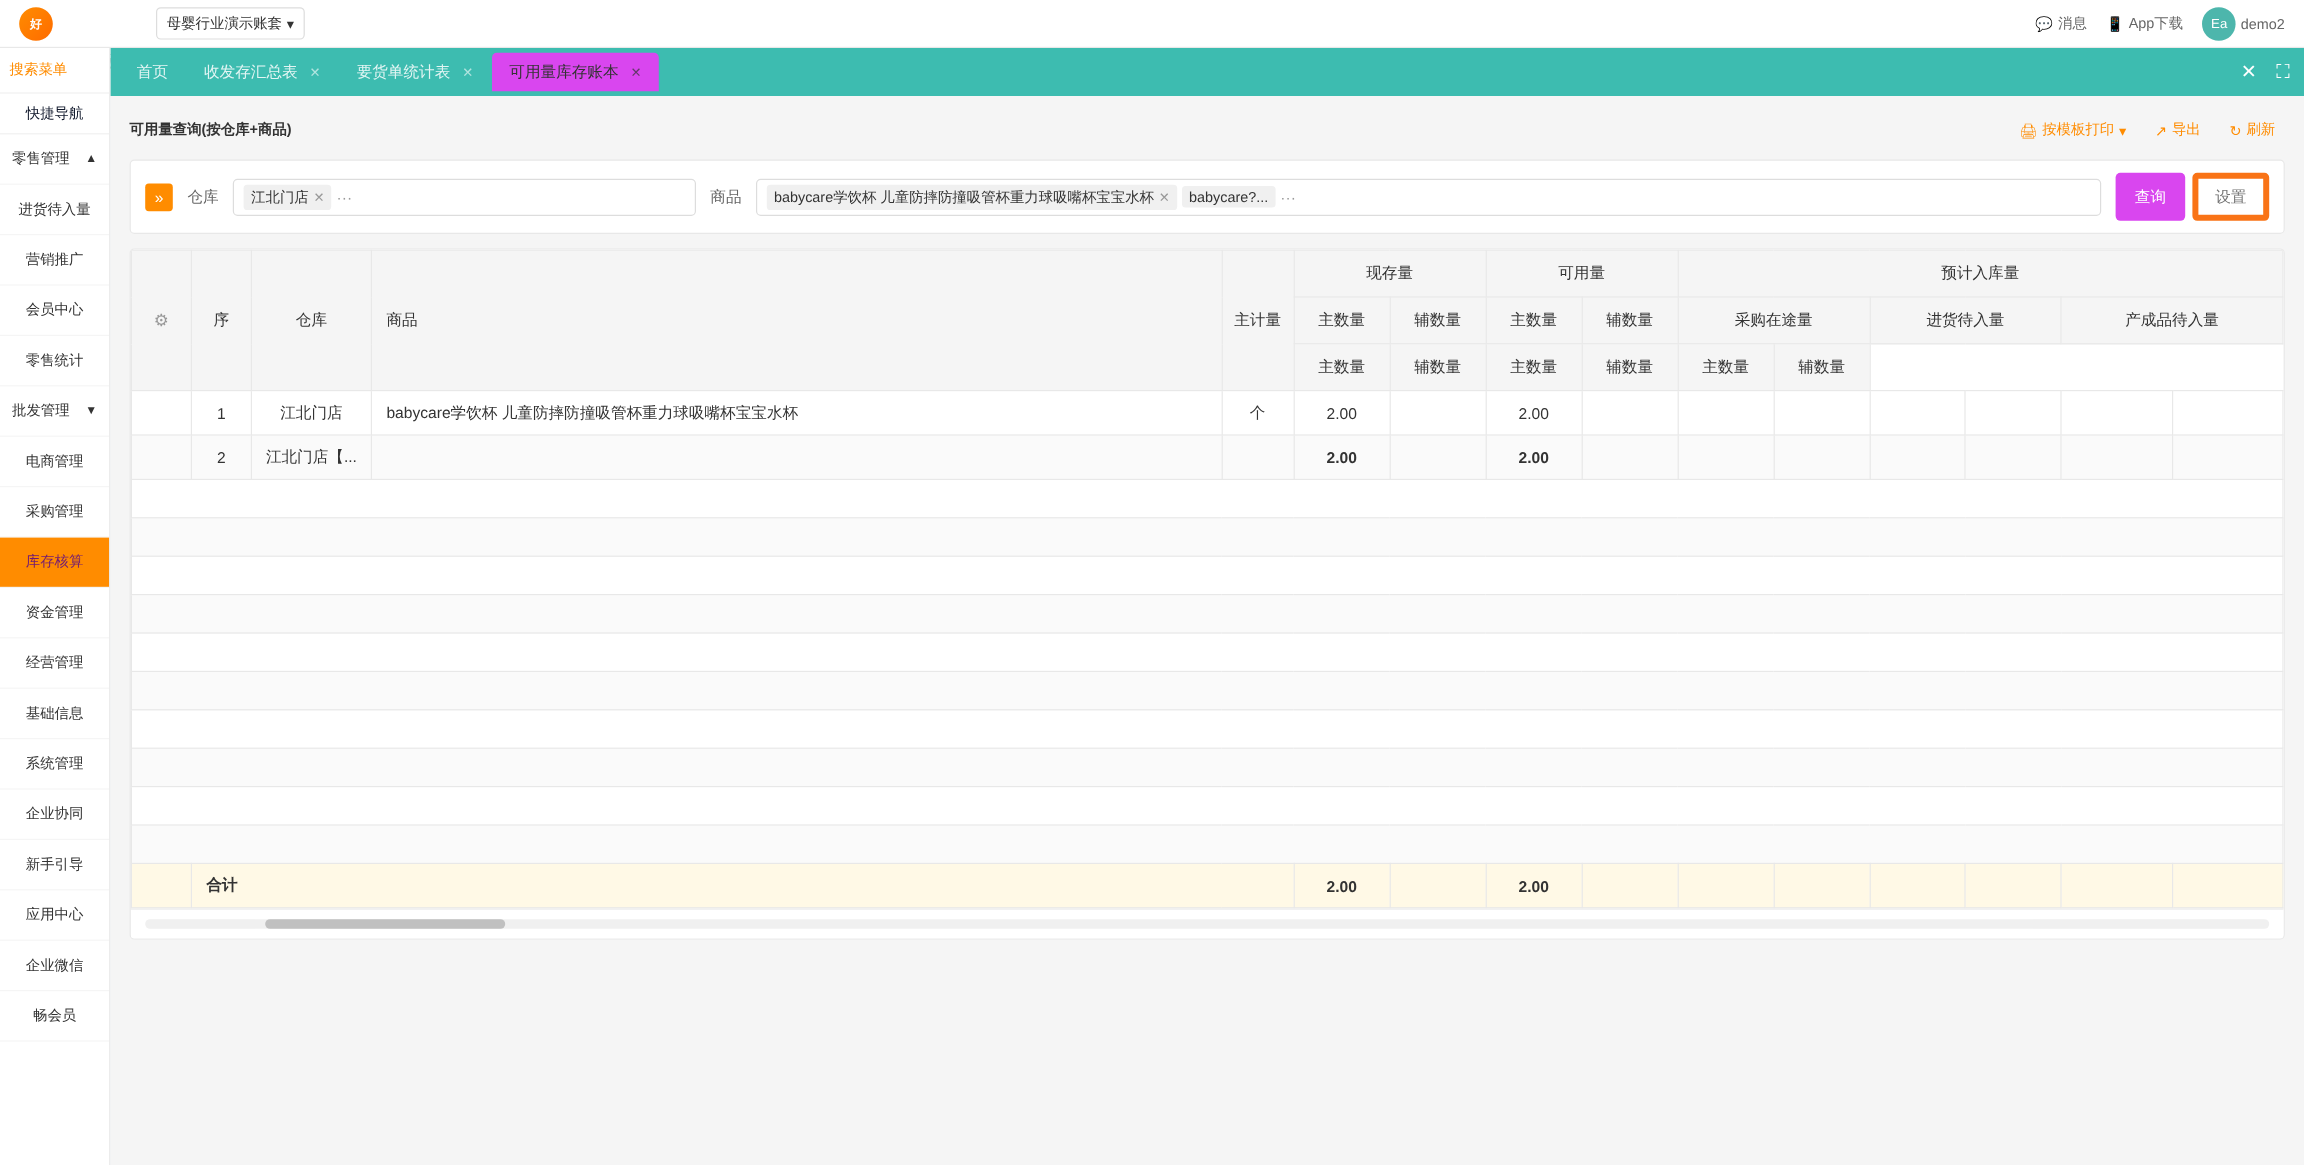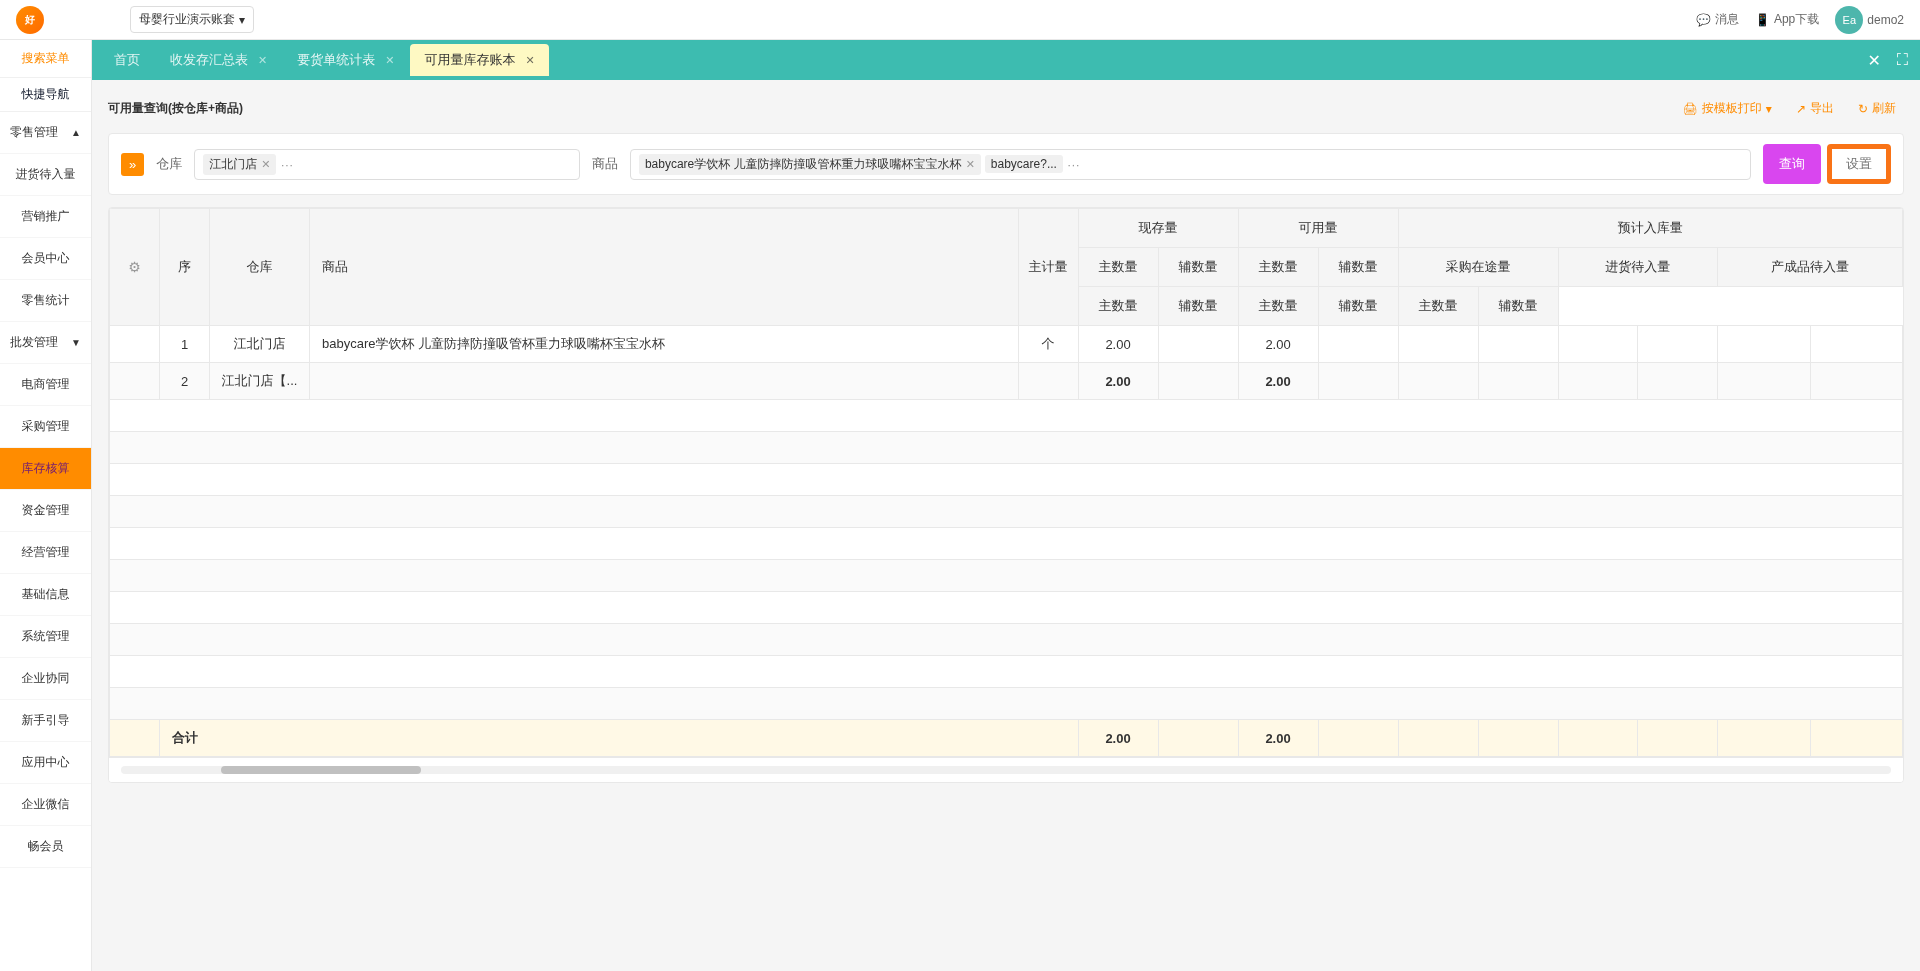--- a/index.html
+++ b/index.html
@@ -13,34 +13,34 @@
     .org-selector { display: flex; align-items: center; gap: 4px; padding: 4px 8px; border: 1px solid #ddd; border-radius: 4px; cursor: pointer; font-size: 12px; color: #333; background: #fff; }
     .top-bar-right { display: flex; align-items: center; gap: 16px; }
     .top-right-item { display: flex; align-items: center; gap: 4px; font-size: 12px; color: #666; cursor: pointer; }
     .avatar { width: 28px; height: 28px; border-radius: 50%; background: #4db6ac; display: flex; align-items: center; justify-content: center; color: white; font-size: 11px; }
 
     
     .main-layout { display: flex; flex: 1; overflow: hidden; }
 
     
     .sidebar { width: 92px; background: #fff; border-right: 1px solid #e8e8e8; display: flex; flex-direction: column; overflow-y: auto; flex-shrink: 0; }
-    .sidebar-search { padding: 10px 8px; font-size: 12px; color: #ff8c00; cursor: pointer; text-align: center; border-bottom: 1px solid #f0f0f0; }
+    .sidebar-search { padding: 10px 8px; font-size: 12px; color: #ff8c00; cursor: pointer; text-align: left; border-bottom: 1px solid #f0f0f0; }
     .sidebar-nav { padding: 8px 0; font-size: 12px; color: #0f172a; cursor: pointer; text-align: center; border-bottom: 1px solid #f0f0f0; }
     .sidebar-item { padding: 12px 8px; font-size: 12px; color: #333; cursor: pointer; text-align: center; display: flex; align-items: center; justify-content: center; gap: 2px; border-bottom: 1px solid #f5f5f5; }
     .sidebar-item.active { background: #ff8c00; color: #701a75; }
     .sidebar-item.has-arrow { justify-content: space-between; padding: 12px 10px; }
     .sidebar-item .arrow { font-size: 10px; }
 
     
     .content-area { flex: 1; display: flex; flex-direction: column; overflow: hidden; }
 
     
     .tab-bar { height: 40px; background: #3dbcb0; display: flex; align-items: center; padding: 0 8px; gap: 2px; flex-shrink: 0; position: relative; }
     .tab { display: flex; align-items: center; gap: 6px; padding: 0 14px; height: 32px; border-radius: 4px 4px 0 0; font-size: 13px; cursor: pointer; color: rgba(255,255,255,0.85); }
-    .tab.active { background: #fef9c3; color: #333; border-radius: 4px 4px 0 0; }
+    .tab.active { background: #d946ef; color: #333; border-radius: 4px 4px 0 0; }
     .tab .close { font-size: 11px; color: inherit; opacity: 0.7; margin-left: 4px; }
     .tab-actions { margin-left: auto; display: flex; align-items: center; gap: 8px; }
     .tab-btn { color: white; font-size: 16px; cursor: pointer; padding: 4px; }
 
     
     .page-content { flex: 1; background: #f5f5f5; overflow: auto; padding: 16px; }
 
     
     .page-header { display: flex; align-items: center; justify-content: space-between; margin-bottom: 12px; }
     .page-title { font-size: 12px; font-weight: 600; color: #333; }

